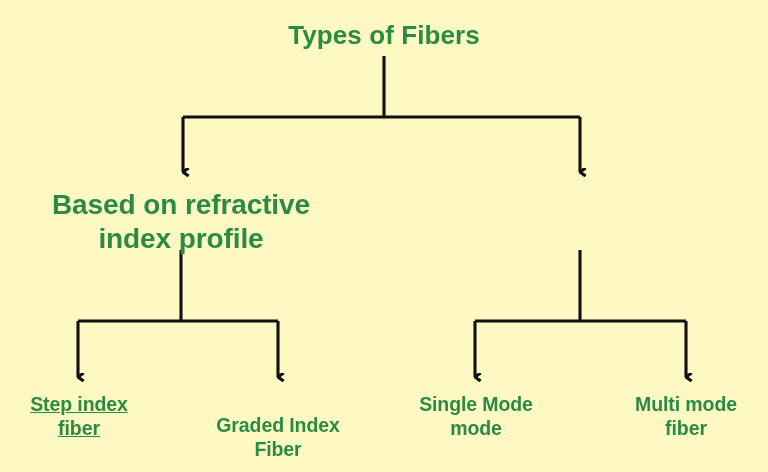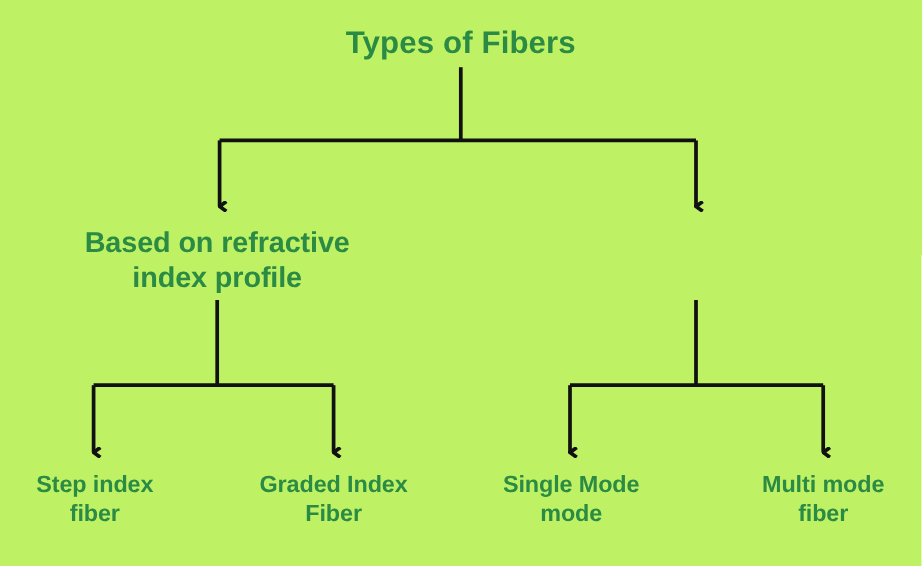--- a/index.html
+++ b/index.html
@@ -11,21 +11,21 @@
   body {
     width: 768px;
     height: 472px;
     font-family: "Liberation Sans", sans-serif;
     overflow: hidden;
   }
   #diagram-root {
     position: relative;
     width: 768px;
     height: 472px;
-    background: #bef264;
+    background: #fef9c3;
   }
   #connector-layer {
     position: absolute;
     left: 0;
     top: 0;
     width: 768px;
     height: 472px;
   }
   .node-label {
     position: absolute;
@@ -34,21 +34,21 @@
     font-weight: bold;
     line-height: 1.22;
     white-space: pre-line;
     letter-spacing: -0.1px;
   }
   .node-title {
     font-size: 26px;
     letter-spacing: 0.1px;
   }
   .node-level2 {
-    font-size: 24px;
+    font-size: 28px;
   }
   .node-leaf {
     font-size: 19.5px;
   }
 </style>
 </head>
 <body>
 
 <div id="diagram-root">
 
@@ -83,24 +83,24 @@
       <path d="M 686 321 L 686 377" marker-end="url(#arrowhead)"></path>
     </g>
   </svg>
 
   <div class="node-label node-title" style="left: 184px; top: 20px; width: 400px;">Types of Fibers</div>
 
   <div class="node-label node-level2" style="left: 51px; top: 188px; width: 260px;">Based on refractive
 index profile</div>
 
 
-  <div class="node-label node-leaf" style="left: 0px; top: 393px; width: 158px;">Step index
+  <div class="node-label node-leaf" style="left: 0px; top: 393px; width: 158px; text-decoration: underline;">Step index
 fiber</div>
 
-  <div class="node-label node-leaf" style="left: 188px; top: 393px; width: 180px;">Graded Index
+  <div class="node-label node-leaf" style="left: 188px; top: 414px; width: 180px;">Graded Index
 Fiber</div>
 
   <div class="node-label node-leaf" style="left: 388px; top: 393px; width: 176px;">Single Mode
 mode</div>
 
   <div class="node-label node-leaf" style="left: 598px; top: 393px; width: 176px;">Multi mode
 fiber</div>
 
 </div>
 

